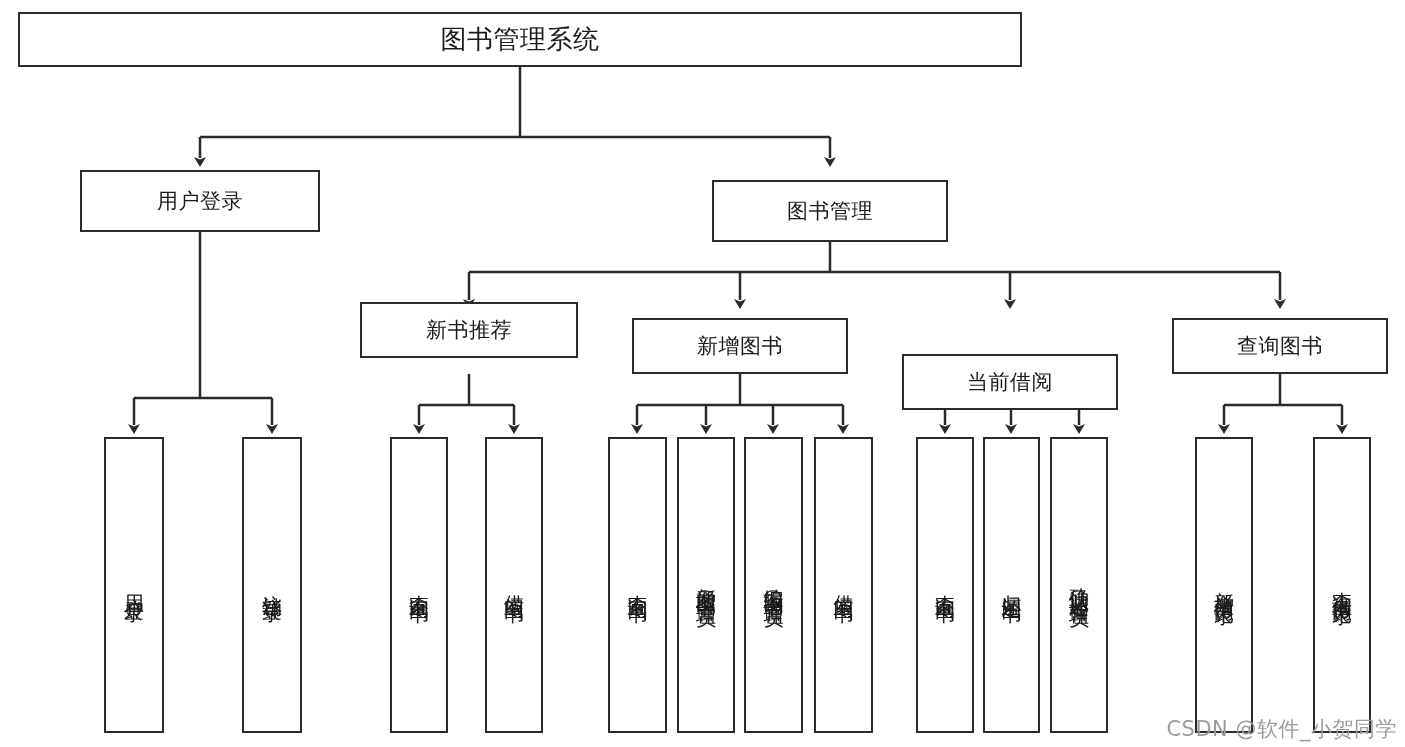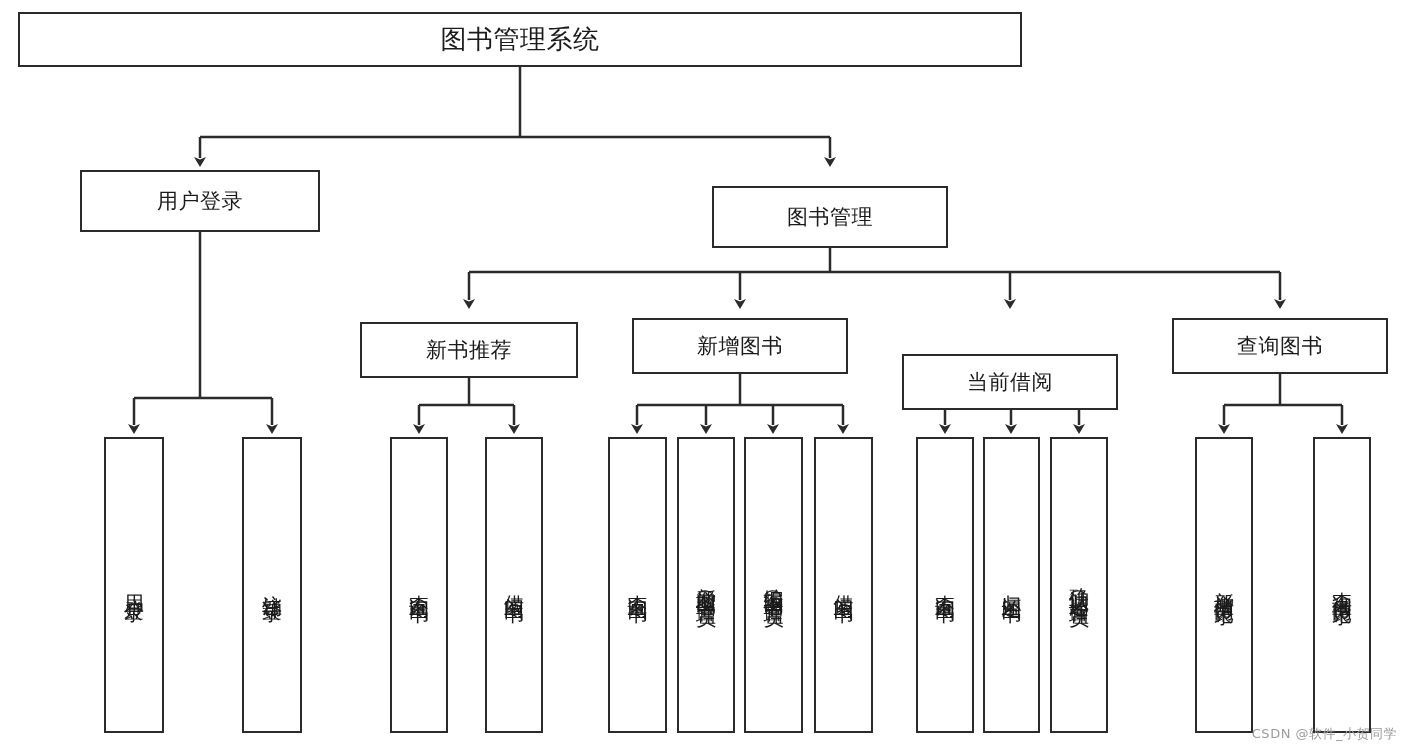--- a/index.html
+++ b/index.html
@@ -32,21 +32,21 @@
     line-height:1.05;
     letter-spacing:3px;
     padding:6px 0;
     align-items:center;
     justify-content:center;
     white-space:nowrap;
   }
   .watermark{
     position:absolute;
     right:8px;bottom:4px;
-    font-size:13px;
+    font-size:21px;
     color:#9b9b9b;
     letter-spacing:0.5px;
     white-space:nowrap;
   }
 </style>
 </head>
 <body>
 
 <div id="stage">
 
@@ -97,23 +97,23 @@
       <path d="M1224,405 L1342,405"></path>
       <path d="M1224,405 L1224,425" marker-end="url(#arrow)"></path>
       <path d="M1342,405 L1342,425" marker-end="url(#arrow)"></path>
 
     </g>
   </svg>
 
   <div class="node h root" style="left:18px;top:12px;width:1004px;height:55px;">图书管理系统</div>
 
   <div class="node h" style="left:80px;top:170px;width:240px;height:62px;">用户登录</div>
-  <div class="node h" style="left:712px;top:186px;width:236px;height:62px;">图书管理</div>
+  <div class="node h" style="left:712px;top:180px;width:236px;height:62px;">图书管理</div>
 
-  <div class="node h" style="left:360px;top:322px;width:218px;height:56px;">新书推荐</div>
+  <div class="node h" style="left:360px;top:302px;width:218px;height:56px;">新书推荐</div>
   <div class="node h" style="left:632px;top:318px;width:216px;height:56px;">新增图书</div>
   <div class="node h" style="left:902px;top:318px;width:216px;height:56px;margin-top:36px;">当前借阅</div>
   <div class="node h" style="left:1172px;top:318px;width:216px;height:56px;">查询图书</div>
 
   <div class="node v" style="left:104px;top:437px;width:60px;height:296px;">用户登录</div>
   <div class="node v" style="left:242px;top:437px;width:60px;height:296px;">注销登录</div>
 
   <div class="node v" style="left:390px;top:437px;width:58px;height:296px;">查询图书</div>
   <div class="node v" style="left:485px;top:437px;width:58px;height:296px;">借阅图书</div>
 

